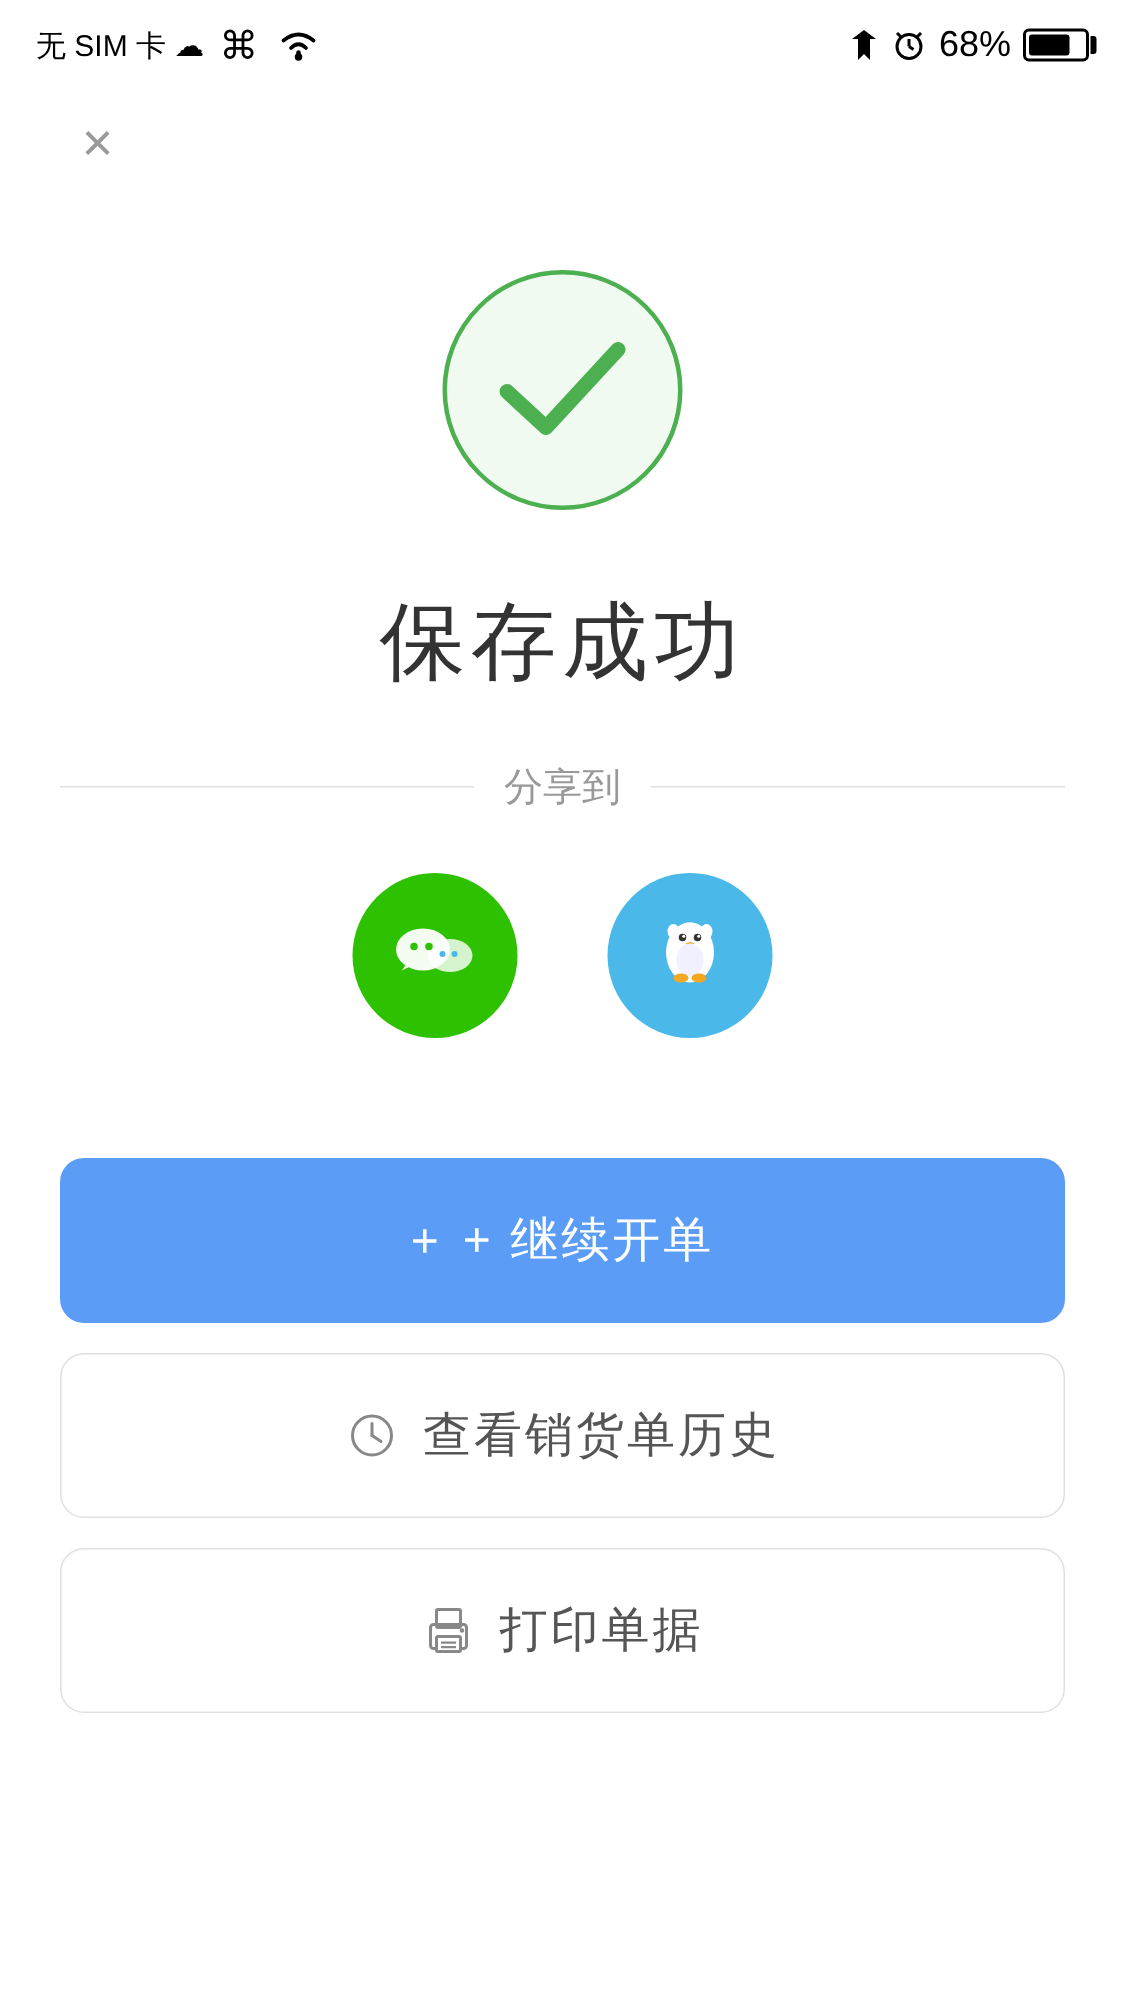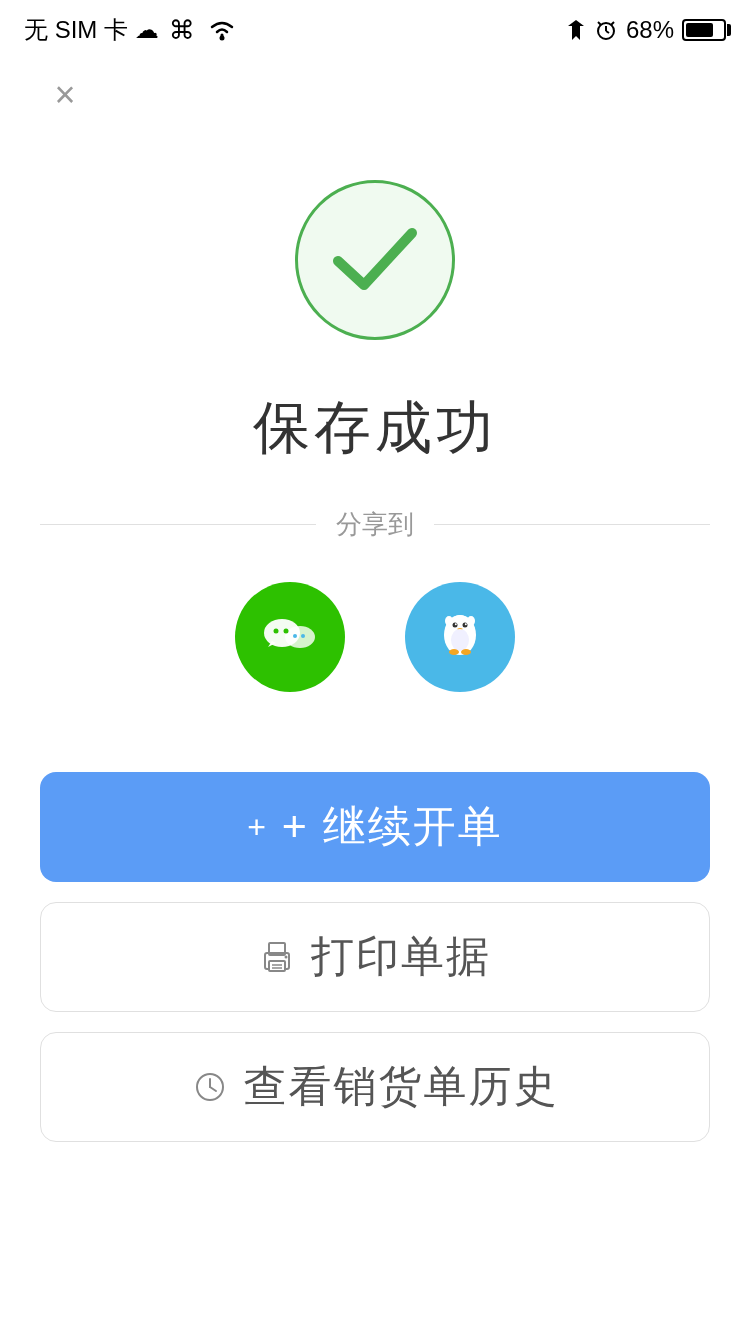--- a/index.html
+++ b/index.html
@@ -225,30 +225,30 @@
       background: #5b9cf6;
       border: none;
       color: #ffffff;
     }
 
     .btn-icon {
       font-size: 32px;
     }
 
     .btn-label {
-      font-size: 43px;
+      font-size: 32px;
       letter-spacing: 2px;
     }
   </style>
 </head>
 <body>
 
 <div class="status-bar">
   <div class="status-left">
-    <span style="font-size:24px;">无 SIM 卡 ☁</span>
+    <span style="font-size:20px;">无 SIM 卡 ☁</span>
     <span style="font-size:26px;">⌘</span>
     <svg width="34" height="26" viewBox="0 0 34 26">
       <path d="M17 20 Q17 18 17 18" stroke="#000" stroke-width="3" stroke-linecap="round" fill="none"></path>
       <path d="M12 15 Q17 10 22 15" stroke="#000" stroke-width="2.5" stroke-linecap="round" fill="none"></path>
       <path d="M7 10 Q17 2 27 10" stroke="#000" stroke-width="2.5" stroke-linecap="round" fill="none"></path>
       <circle cx="17" cy="21" r="2.5" fill="#000"></circle>
     </svg>
   </div>
   <div class="status-right">
     <svg width="20" height="24" viewBox="0 0 20 24">
@@ -336,34 +336,34 @@
 
   <div class="action-buttons">
 
     <button class="action-btn primary">
       <span class="btn-icon">+</span>
       <span class="btn-label" style="margin-left:0;">+ 继续开单</span>
     </button>
 
     <button class="action-btn">
       <svg width="36" height="36" viewBox="0 0 36 36">
+        <circle cx="18" cy="18" r="13" stroke="#888" stroke-width="2" fill="none"></circle>
+        <line x1="18" y1="10" x2="18" y2="18" stroke="#888" stroke-width="2" stroke-linecap="round"></line>
+        <line x1="18" y1="18" x2="24" y2="22" stroke="#888" stroke-width="2" stroke-linecap="round"></line>
+      </svg>
+      <span class="btn-label">查看销货单历史</span>
+    </button>
+
+    <button class="action-btn">
+      <svg width="36" height="36" viewBox="0 0 36 36">
         <rect x="6" y="14" width="24" height="16" rx="2" stroke="#888" stroke-width="2" fill="none"></rect>
         <rect x="10" y="4" width="16" height="12" rx="1" stroke="#888" stroke-width="2" fill="none"></rect>
         <rect x="10" y="22" width="16" height="10" rx="1" stroke="#888" stroke-width="2" fill="white"></rect>
         <line x1="13" y1="26" x2="23" y2="26" stroke="#888" stroke-width="1.5"></line>
         <line x1="13" y1="29" x2="23" y2="29" stroke="#888" stroke-width="1.5"></line>
         <circle cx="27" cy="18" r="1.5" fill="#888"></circle>
       </svg>
       <span class="btn-label">打印单据</span>
     </button>
 
-    <button class="action-btn">
-      <svg width="36" height="36" viewBox="0 0 36 36">
-        <circle cx="18" cy="18" r="13" stroke="#888" stroke-width="2" fill="none"></circle>
-        <line x1="18" y1="10" x2="18" y2="18" stroke="#888" stroke-width="2" stroke-linecap="round"></line>
-        <line x1="18" y1="18" x2="24" y2="22" stroke="#888" stroke-width="2" stroke-linecap="round"></line>
-      </svg>
-      <span class="btn-label">查看销货单历史</span>
-    </button>
-
   </div>
 
 </div>
 
 </body></html>

